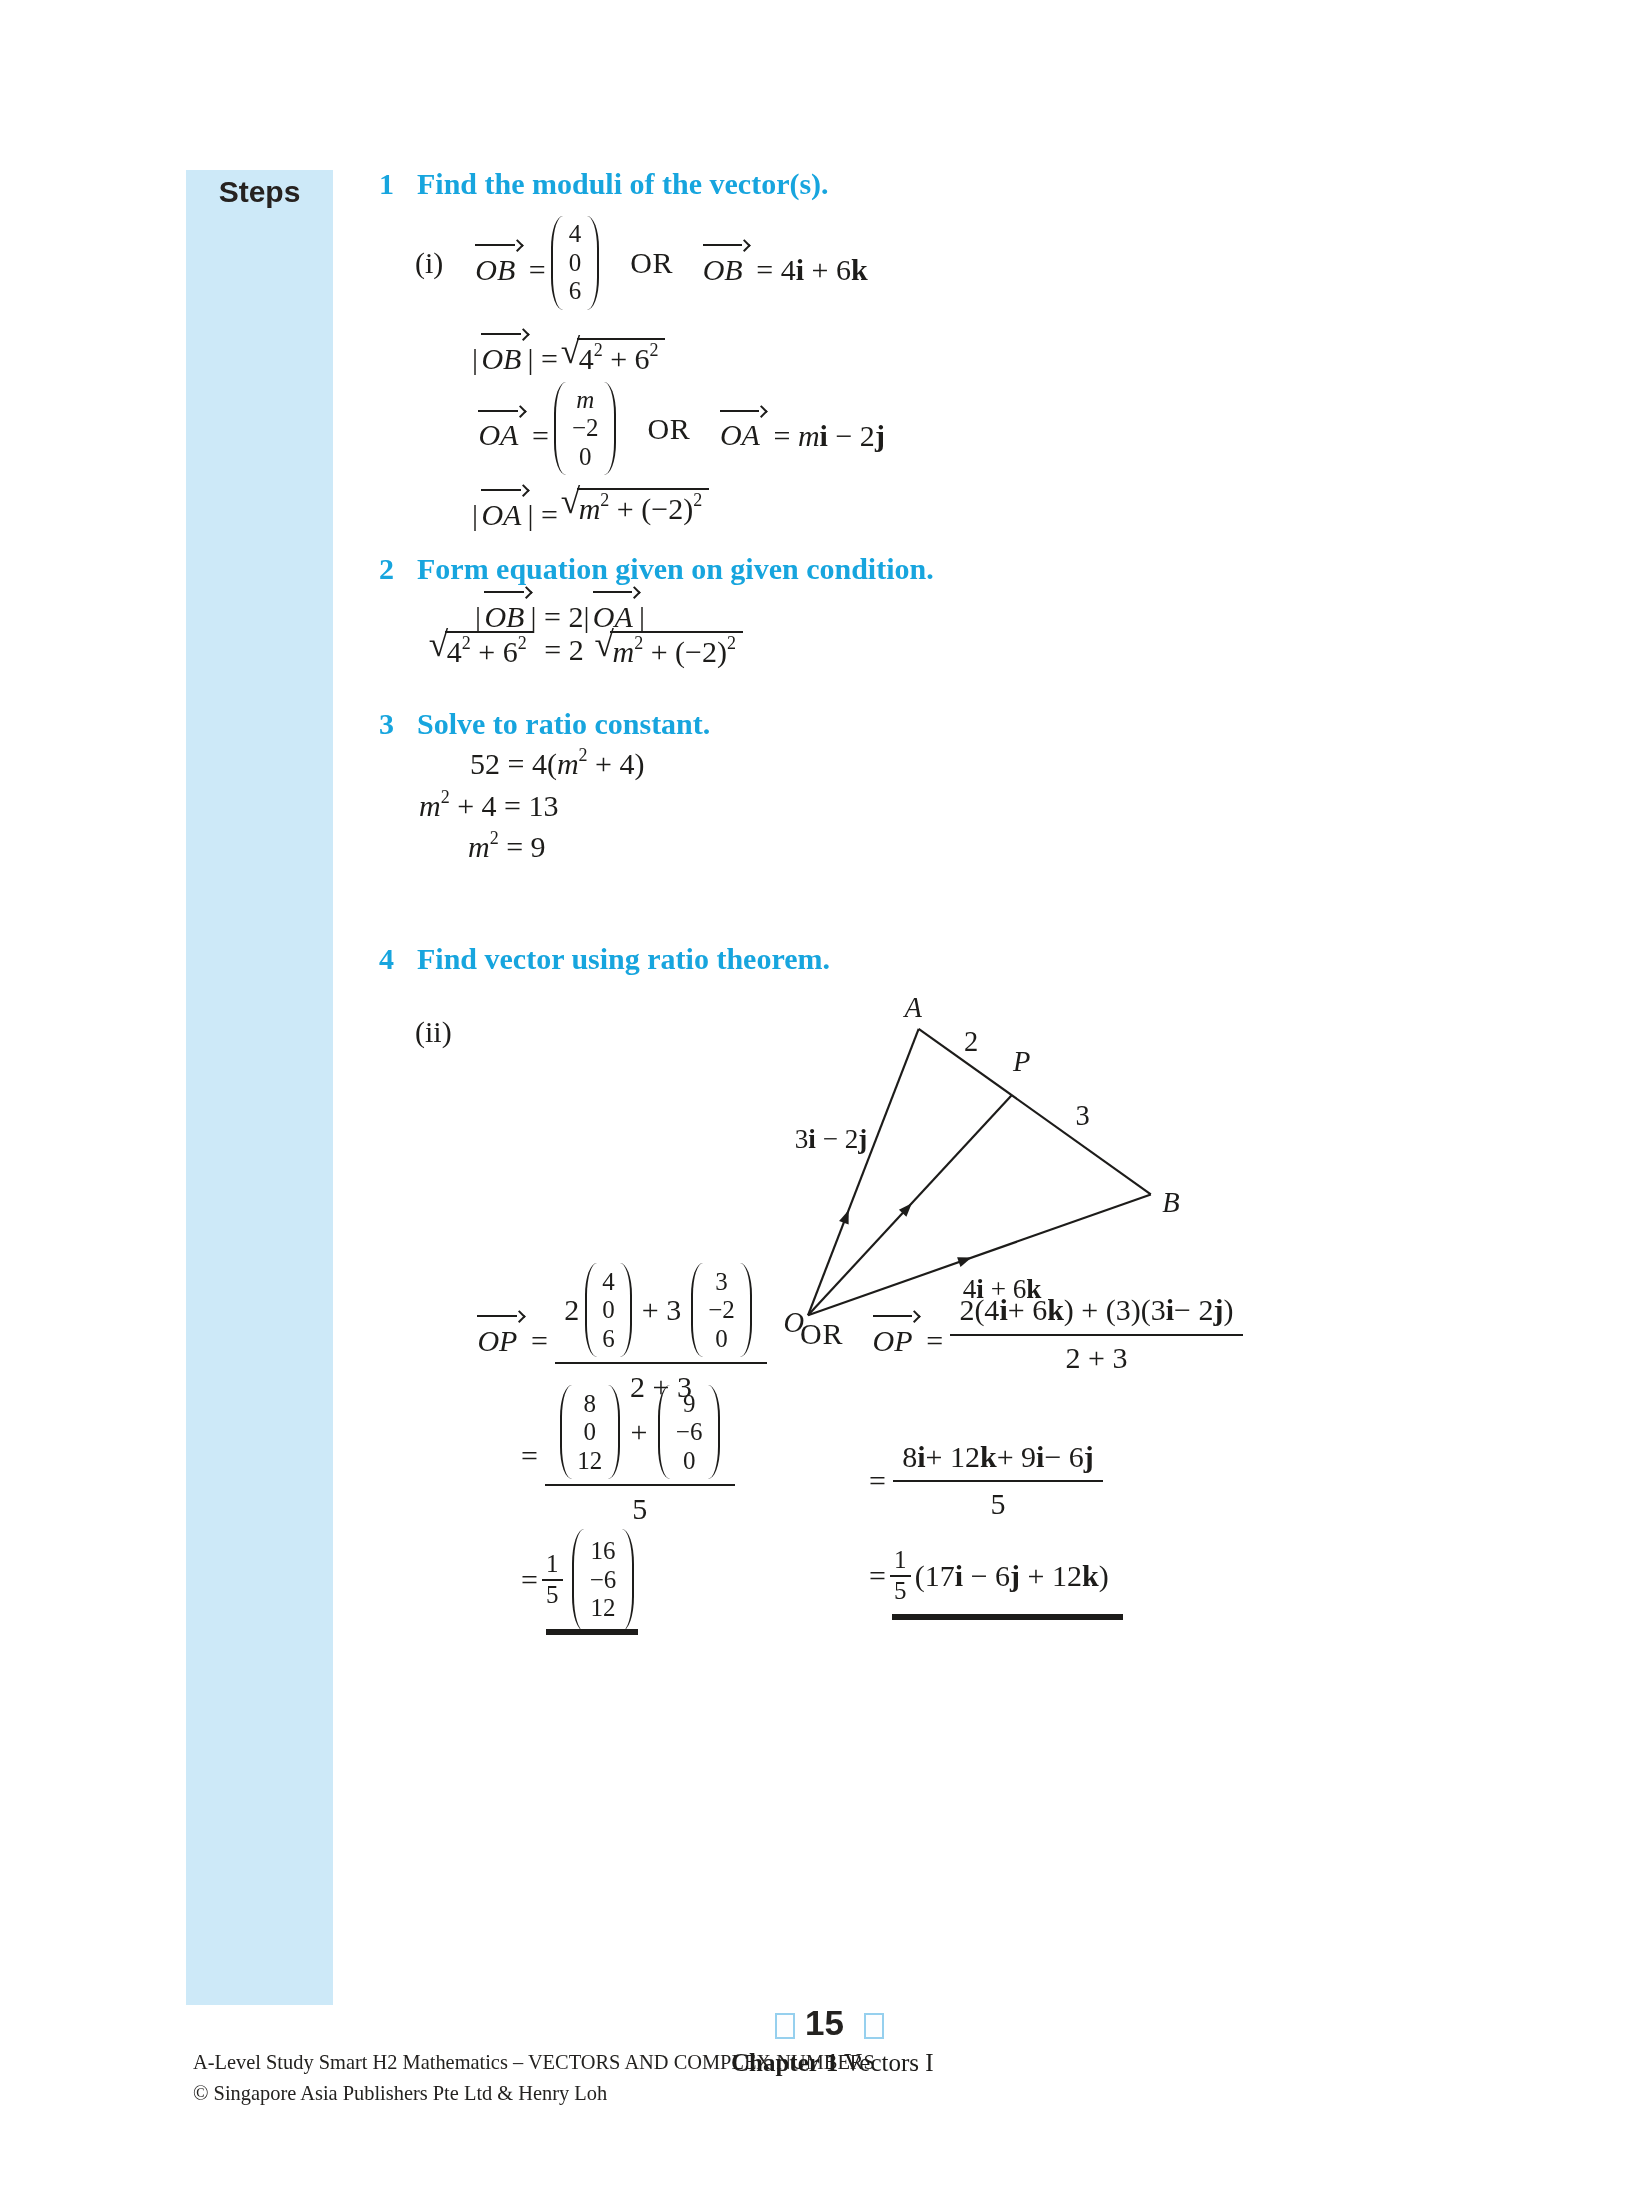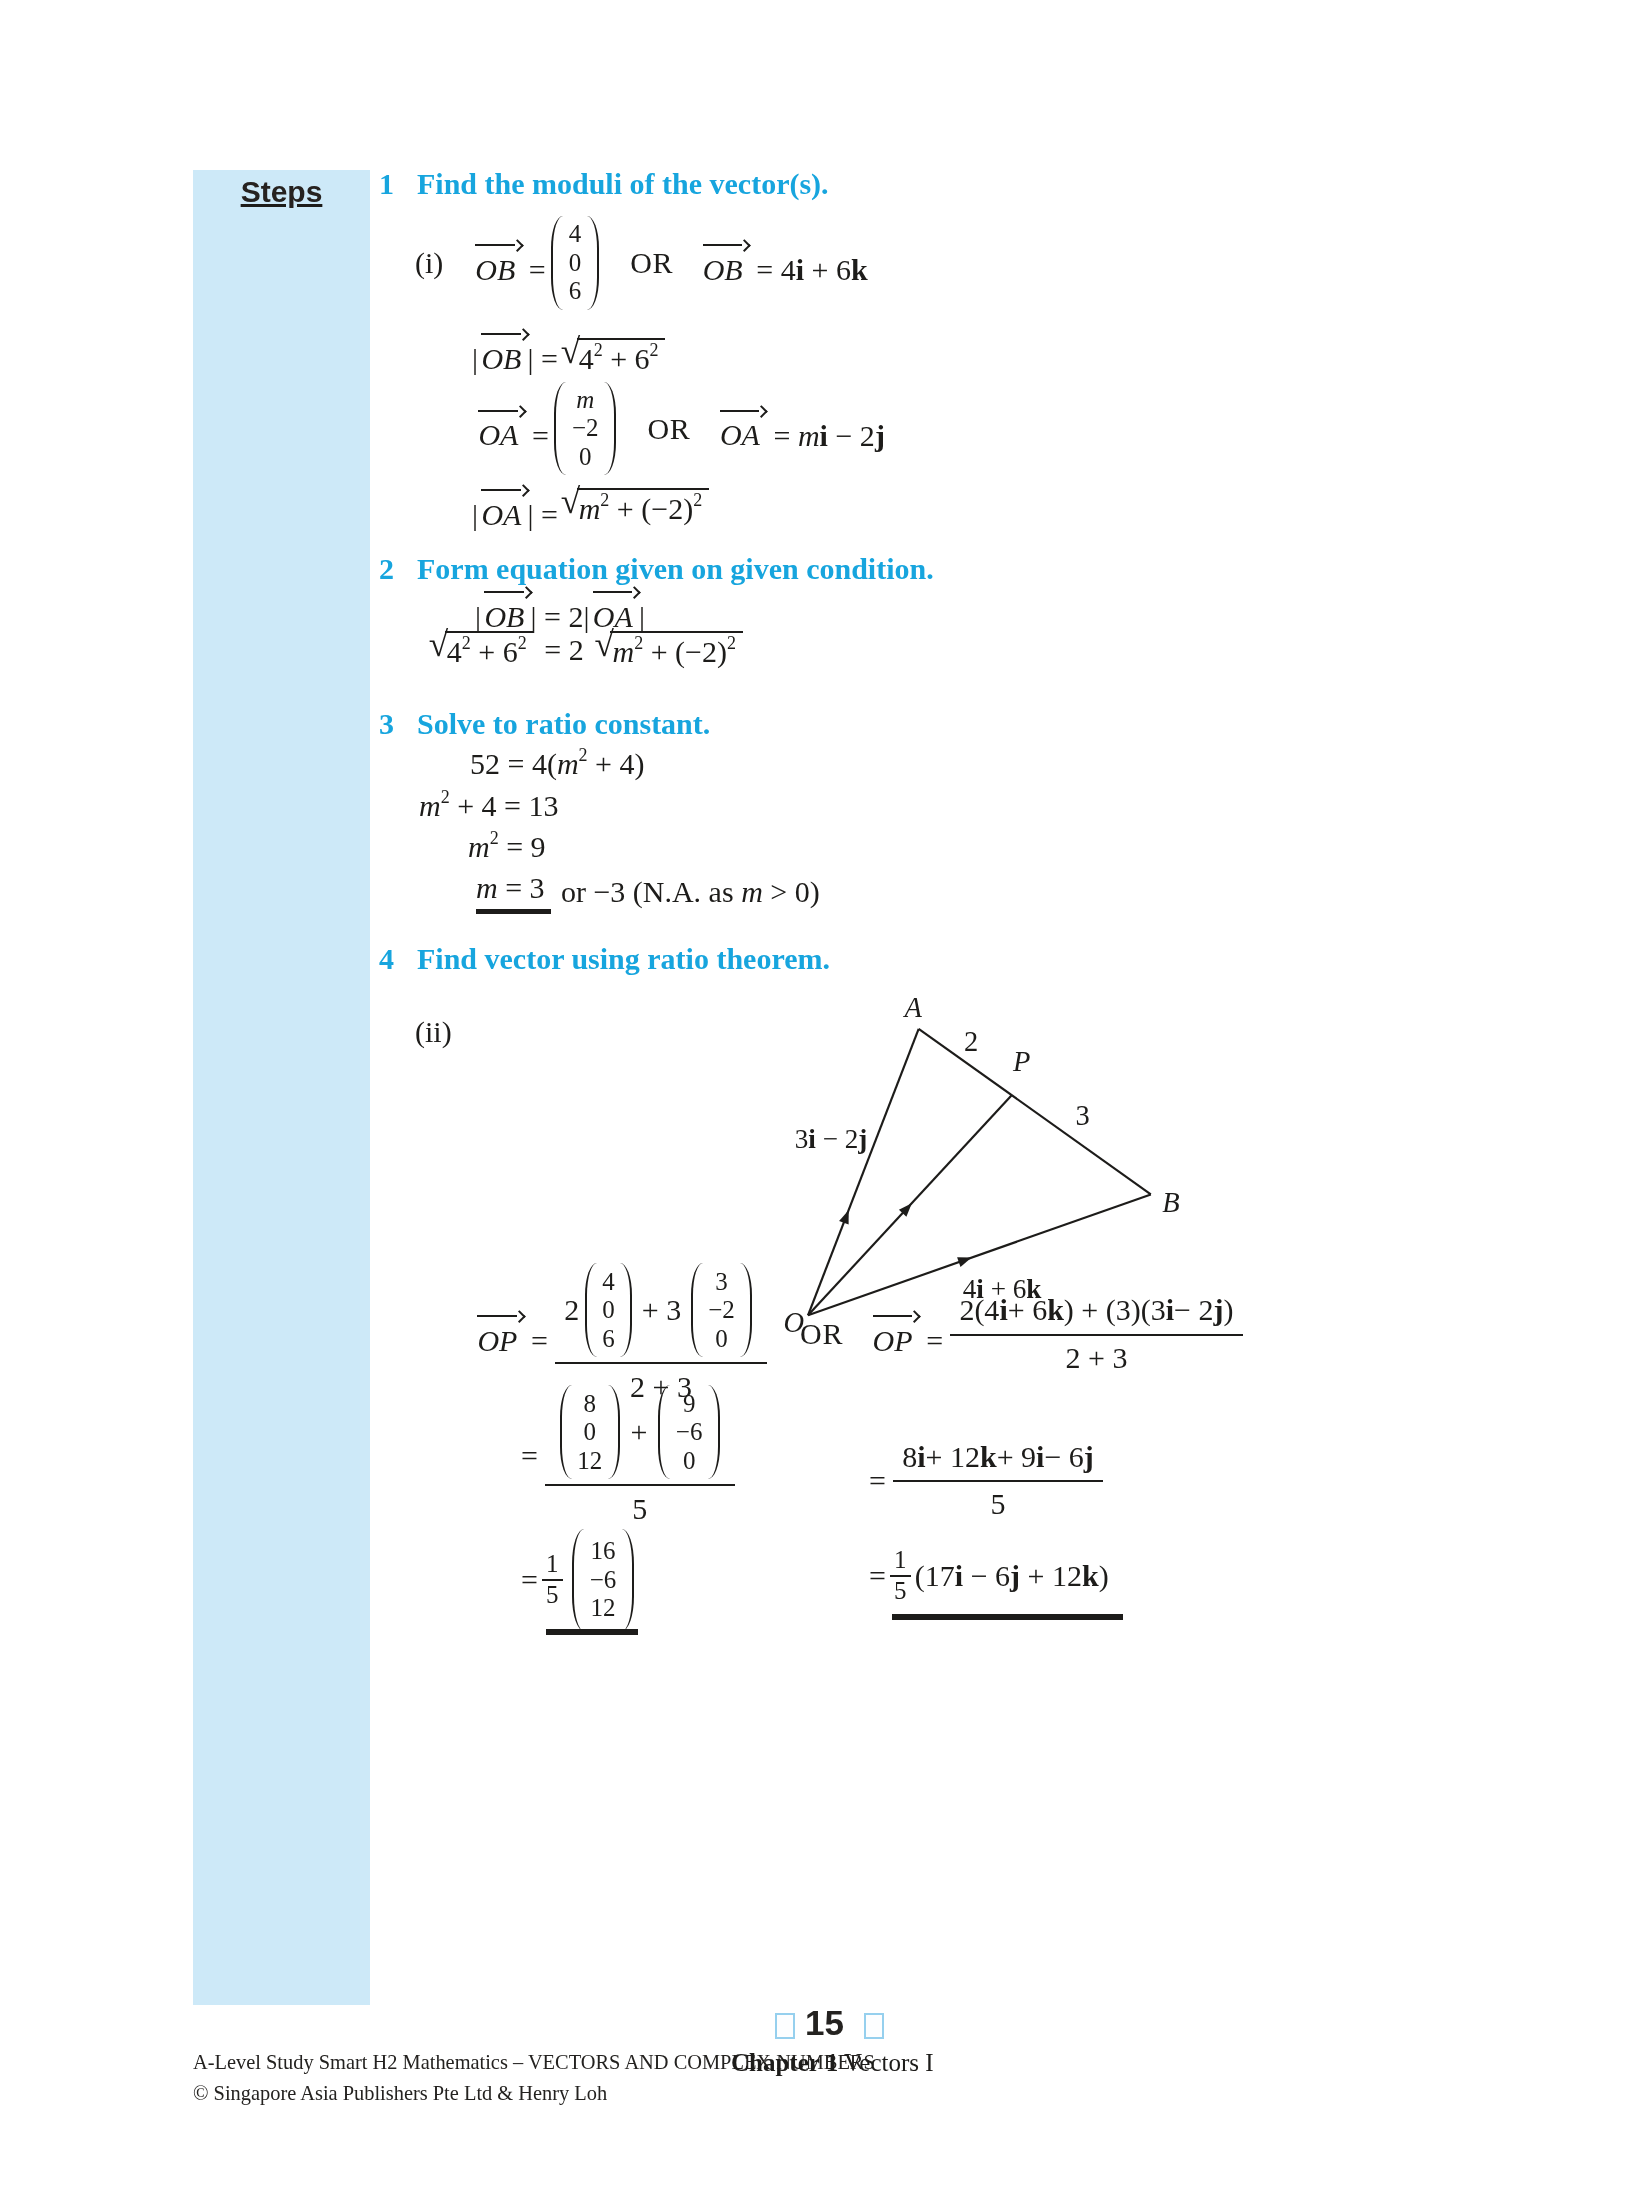--- a/index.html
+++ b/index.html
@@ -8,21 +8,21 @@
     --sidebar:#cde9f8;
     --sq:#96d0ee;
   }
   html,body{margin:0;padding:0;background:#ffffff;}
   #page{
     position:relative; width:1645px; height:2205px; background:#ffffff;
     font-family:"Liberation Serif","DejaVu Serif",serif; color:var(--ink);
     overflow:hidden;
   }
   
-  .sidebar{position:absolute; left:193px; top:170px; width:177px; height:1835px; background:var(--sidebar);text-decoration:underline;}
+  .sidebar{position:absolute; left:186px; top:170px; width:147px; height:1835px; background:var(--sidebar);}
   .sidebar-title{
     font-family:"Liberation Sans","DejaVu Sans",sans-serif; font-weight:bold;
     font-size:30px; text-align:center; padding-top:5.4px; color:#262220;
     letter-spacing:0px;
   }
   
   .h{position:absolute; display:flex; gap:17.6px; color:var(--accent); font-weight:bold;
      font-size:30px; white-space:nowrap; line-height:1.1;}
   .h .hn{min-width:20.4px;}
   
@@ -156,24 +156,20 @@
 
   <div class="eq" style="left:470px; top:746px;">
       <span>52 = 4(<i>m</i><sup>2</sup> + 4)</span>
     </div>
   <div class="eq" style="left:419px; top:788px;">
       <span><i>m</i><sup>2</sup> + 4 = 13</span>
     </div>
   <div class="eq" style="left:468px; top:829px;">
       <span><i>m</i><sup>2</sup> = 9</span>
     </div>
-  <div class="eq" style="left:476px; top:870px;">
-    <span class="uline"><i>m</i> = 3</span>
-    <span style="margin-left:9.5px;">or −3 (N.A. as <i>m</i> &gt; 0)</span>
-  </div>
 
   <div class="h" style="left:379px; top:942px;">
     <span class="hn">4</span>
     <span class="ht">Find vector using ratio theorem.</span>
   </div>
 
   <div class="eq" style="left:415px; top:1014px;">
     <span>(ii)</span>
   </div>
 

